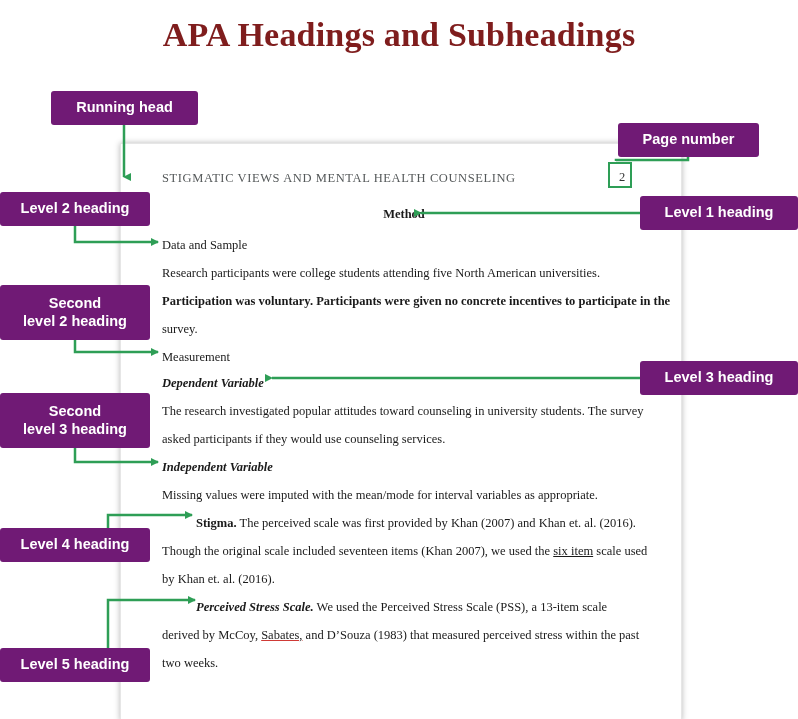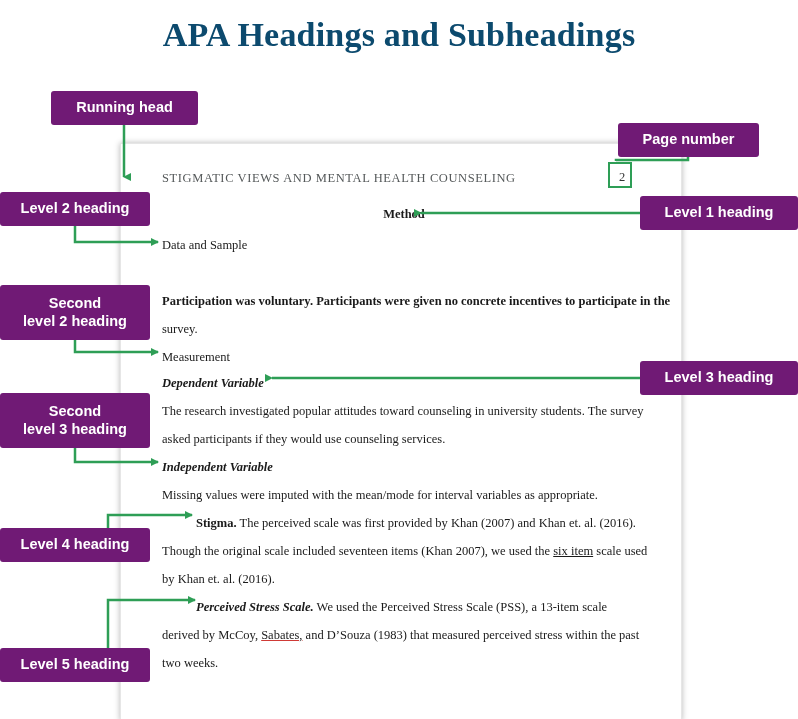--- a/index.html
+++ b/index.html
@@ -18,21 +18,21 @@
   
   #page-title {
     position: absolute;
     top: 16px;
     left: 0;
     width: 798px;
     text-align: center;
     font-family: "Liberation Serif", serif;
     font-size: 34px;
     font-weight: bold;
-    color: #0c4a6e;
+    color: #7f1d1d;
     letter-spacing: 0.2px;
   }
 
   
   #doc-page {
     position: absolute;
     left: 120px;
     top: 143px;
     width: 560px;
     height: 576px;
@@ -146,20 +146,21 @@
 
   <div class="doc-text running-head">STIGMATIC VIEWS AND MENTAL HEALTH COUNSELING</div>
 
   <div class="page-num-box">
     <div class="page-num">2</div>
   </div>
 
   <div class="doc-text lvl1">Method</div>
 
   <div class="doc-text lvl2" style="top:94px;">Data and Sample</div>
+  <div class="doc-text body-line" style="top:122px;">Research participants were college students attending five North American universities.</div>
   <div class="doc-text body-line" style="top:150px;font-weight:bold;">Participation was voluntary. Participants were given no concrete incentives to participate in the</div>
   <div class="doc-text body-line" style="top:178px;">survey.</div>
 
   <div class="doc-text lvl2" style="top:206px;">Measurement</div>
   <div class="doc-text lvl3" style="top:232px;">Dependent Variable</div>
   <div class="doc-text body-line" style="top:260px;">The research investigated popular attitudes toward counseling in university students. The survey</div>
   <div class="doc-text body-line" style="top:288px;">asked participants if they would use counseling services.</div>
 
   <div class="doc-text lvl3" style="top:316px;">Independent Variable</div>
   <div class="doc-text body-line" style="top:344px;">Missing values were imputed with the mean/mode for interval variables as appropriate.</div>

